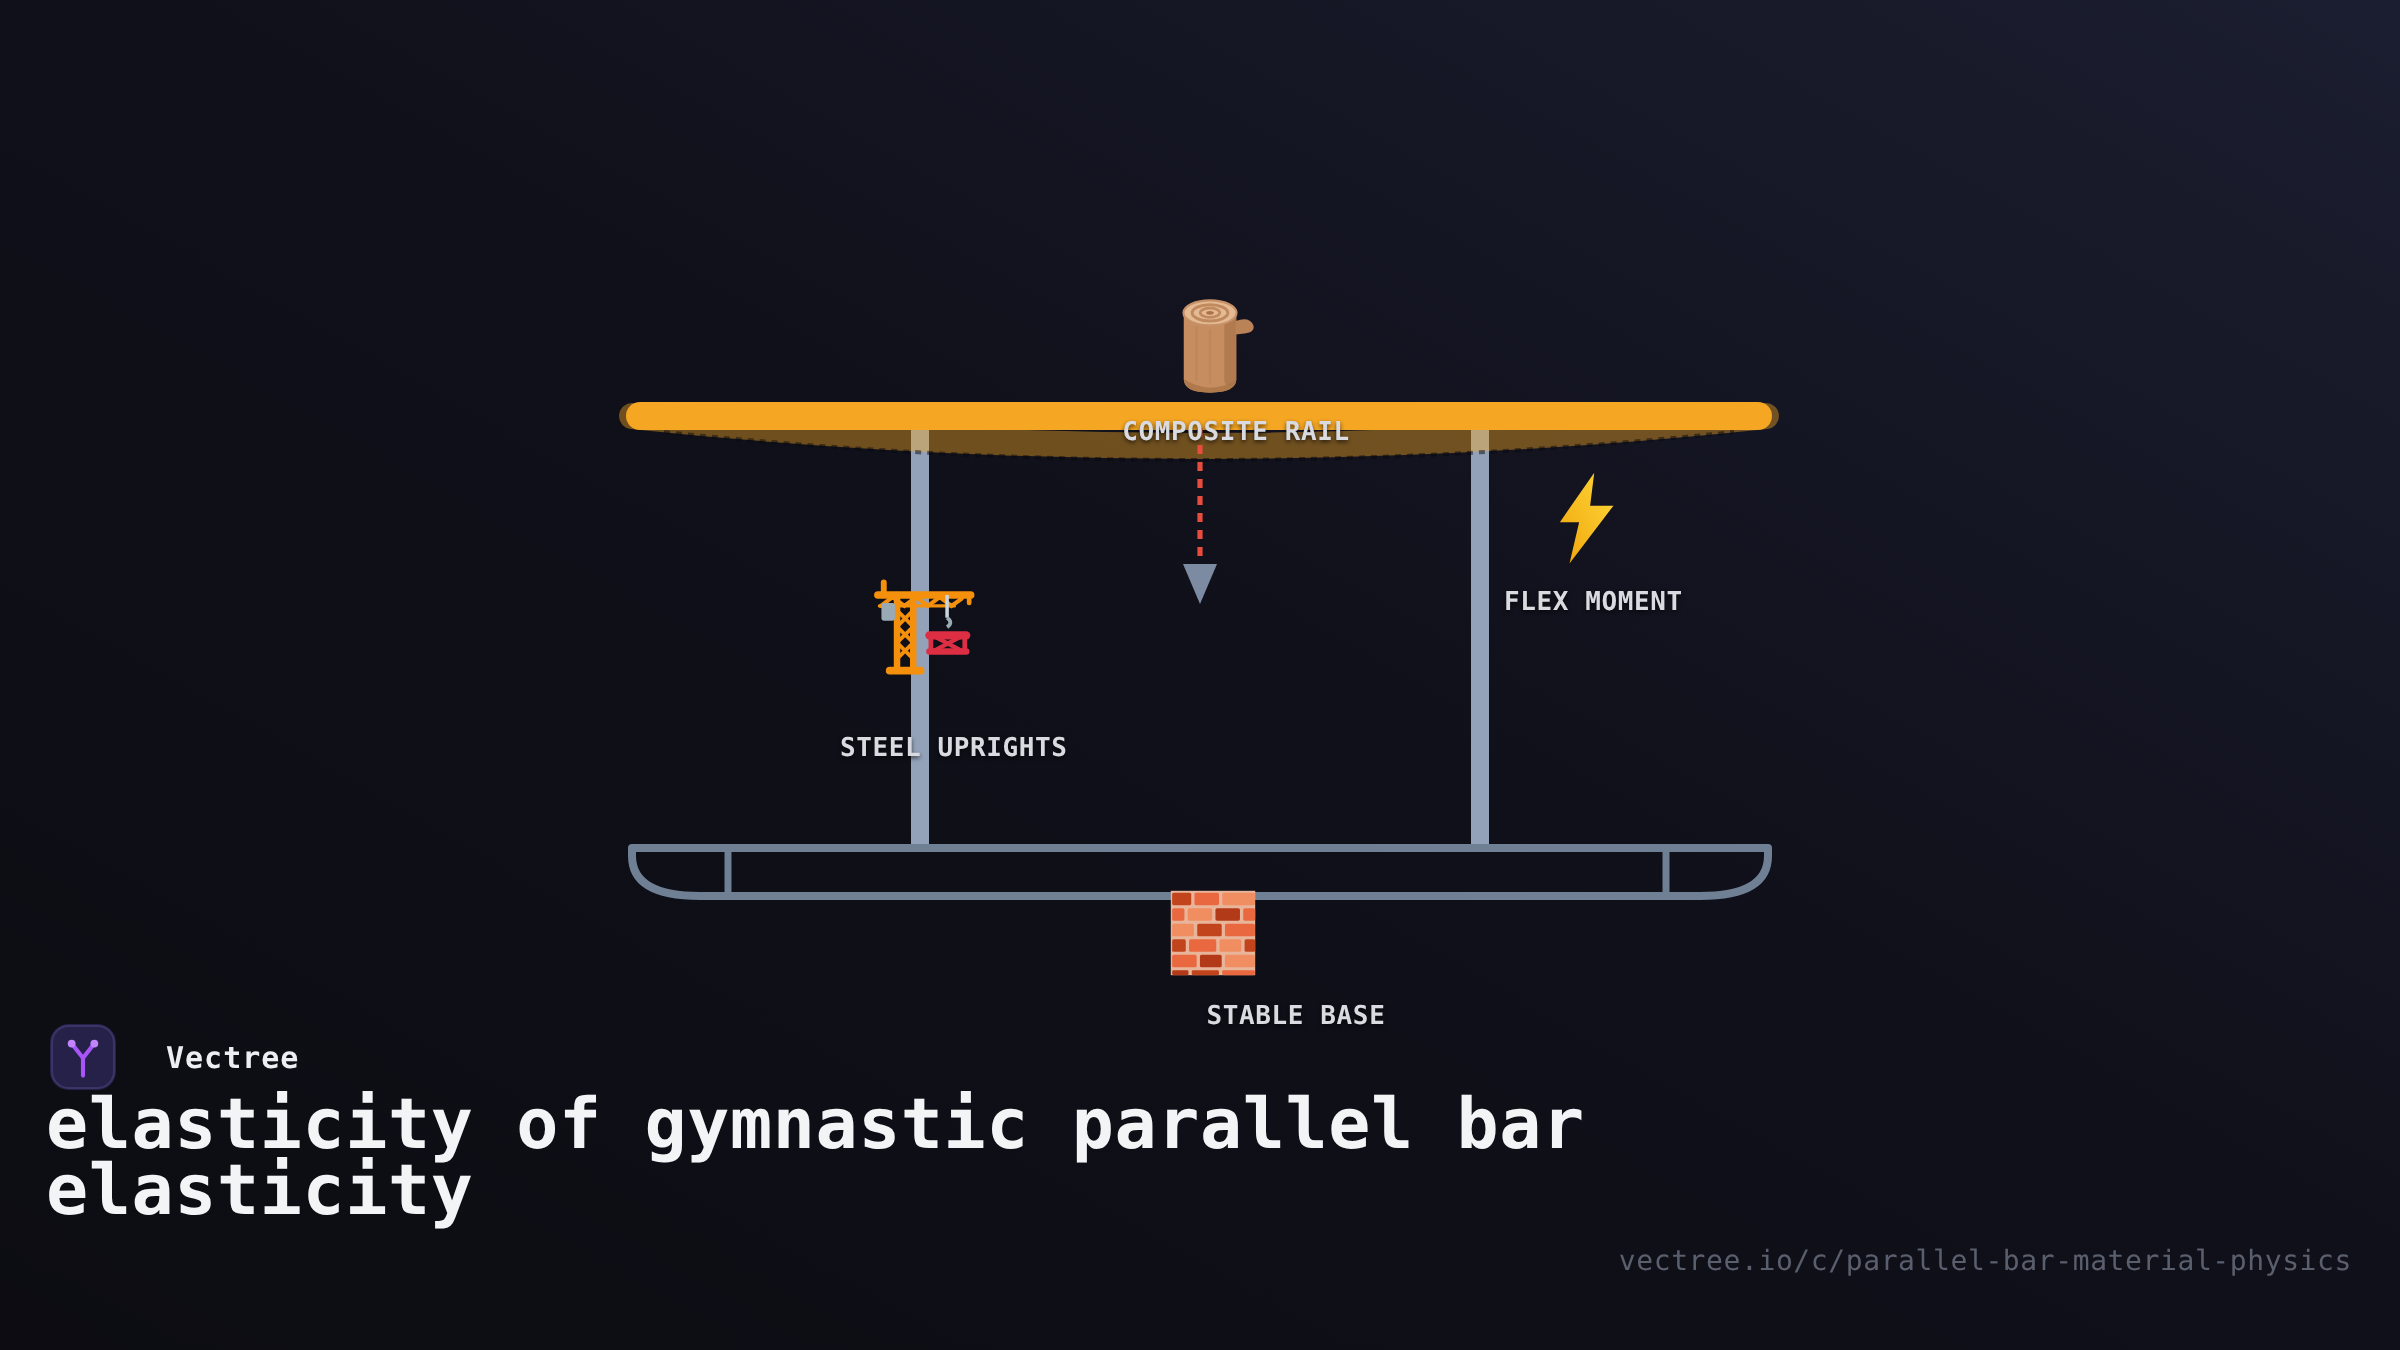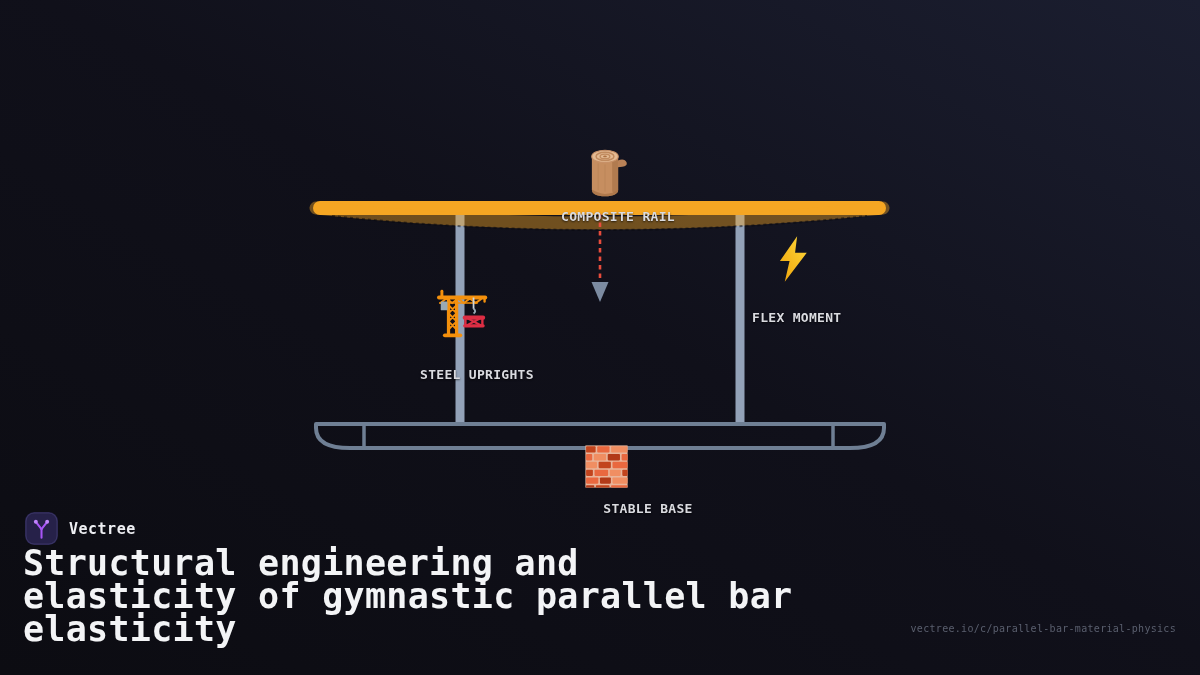--- a/index.html
+++ b/index.html
@@ -11,30 +11,30 @@
   .diagram-svg{position:absolute;left:0;top:0;}
   .icon{position:absolute;}
   .lbl{
     position:absolute;font-weight:bold;font-size:13px;color:#dadbe0;
     letter-spacing:.3px;white-space:nowrap;
     text-shadow:0 1px 2px rgba(0,0,0,.65);
     font-family:"DejaVu Sans Mono",monospace;
   }
   .lbl-rail{left:618px;top:209px;transform:translateX(-50%);}
   .lbl-uprights{left:420px;top:351px;margin-top:16px;}
-  .lbl-flex{left:752px;top:310px;}
+  .lbl-flex{left:752px;top:294px;}
   .lbl-base{left:610px;top:501px;transform:translateX(-50%);margin-left:38px;}
-  .brand{position:absolute;left:25px;top:512px;display:flex;align-items:center;gap:11px;}
+  .brand{position:absolute;left:25px;top:512px;display:flex;align-items:center;gap:25px;}
   .brand-name{font-weight:bold;font-size:15px;color:#edeef2;letter-spacing:.5px;}
   .title{
     position:absolute;left:23px;top:547px;width:900px;
     font-weight:bold;font-size:35px;line-height:33px;color:#f3f4f6;letter-spacing:.3px;
   }
   .url{
-    position:absolute;right:24px;top:623px;font-size:10px;color:#5a5f6e;letter-spacing:.3px;
+    position:absolute;right:24px;top:623px;font-size:14px;color:#5a5f6e;letter-spacing:.3px;
   }
 </style>
 </head>
 <body>
 
 <div class="canvas">
 
   <svg class="diagram-svg" width="1200" height="675" viewBox="0 0 1200 675">
 
     <g fill="#93A2B8">
@@ -141,20 +141,19 @@
         <path d="M16 16.5 L10.5 9.5"></path>
         <path d="M16 16.5 L21.5 9.5"></path>
       </g>
       <circle cx="10.5" cy="9.5" r="1.9" fill="#C084FC"></circle>
       <circle cx="21.5" cy="9.5" r="1.9" fill="#C084FC"></circle>
     </svg>
     <div class="brand-name">Vectree</div>
   </div>
 
   <div class="title">
-    <div>Structural engineering and</div>
     <div>elasticity of gymnastic parallel bar</div>
     <div>elasticity</div>
   </div>
 
   <div class="url">vectree.io/c/parallel-bar-material-physics</div>
 
 </div>
 
 </body></html>

